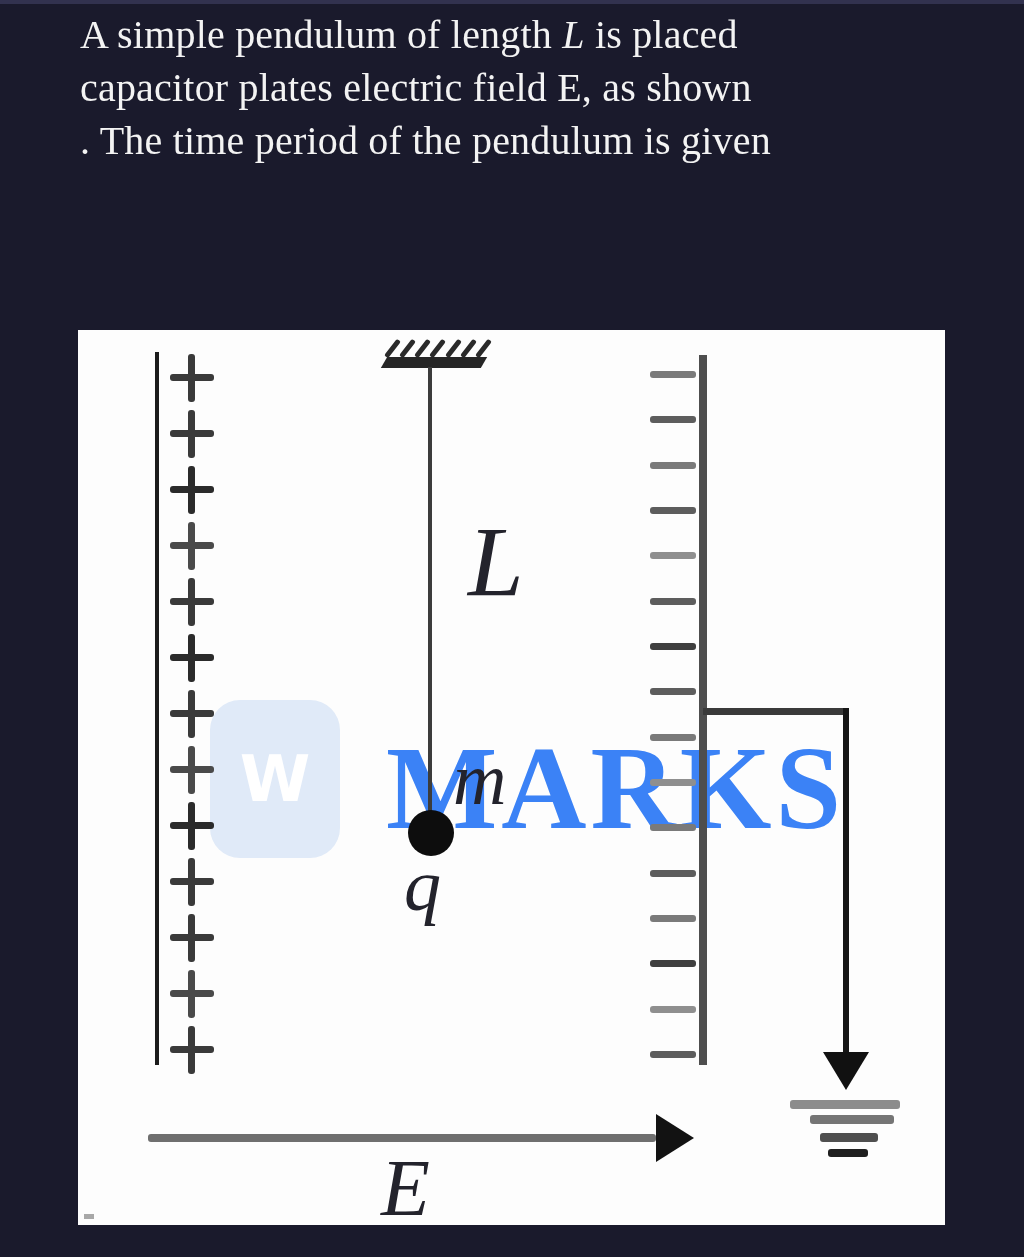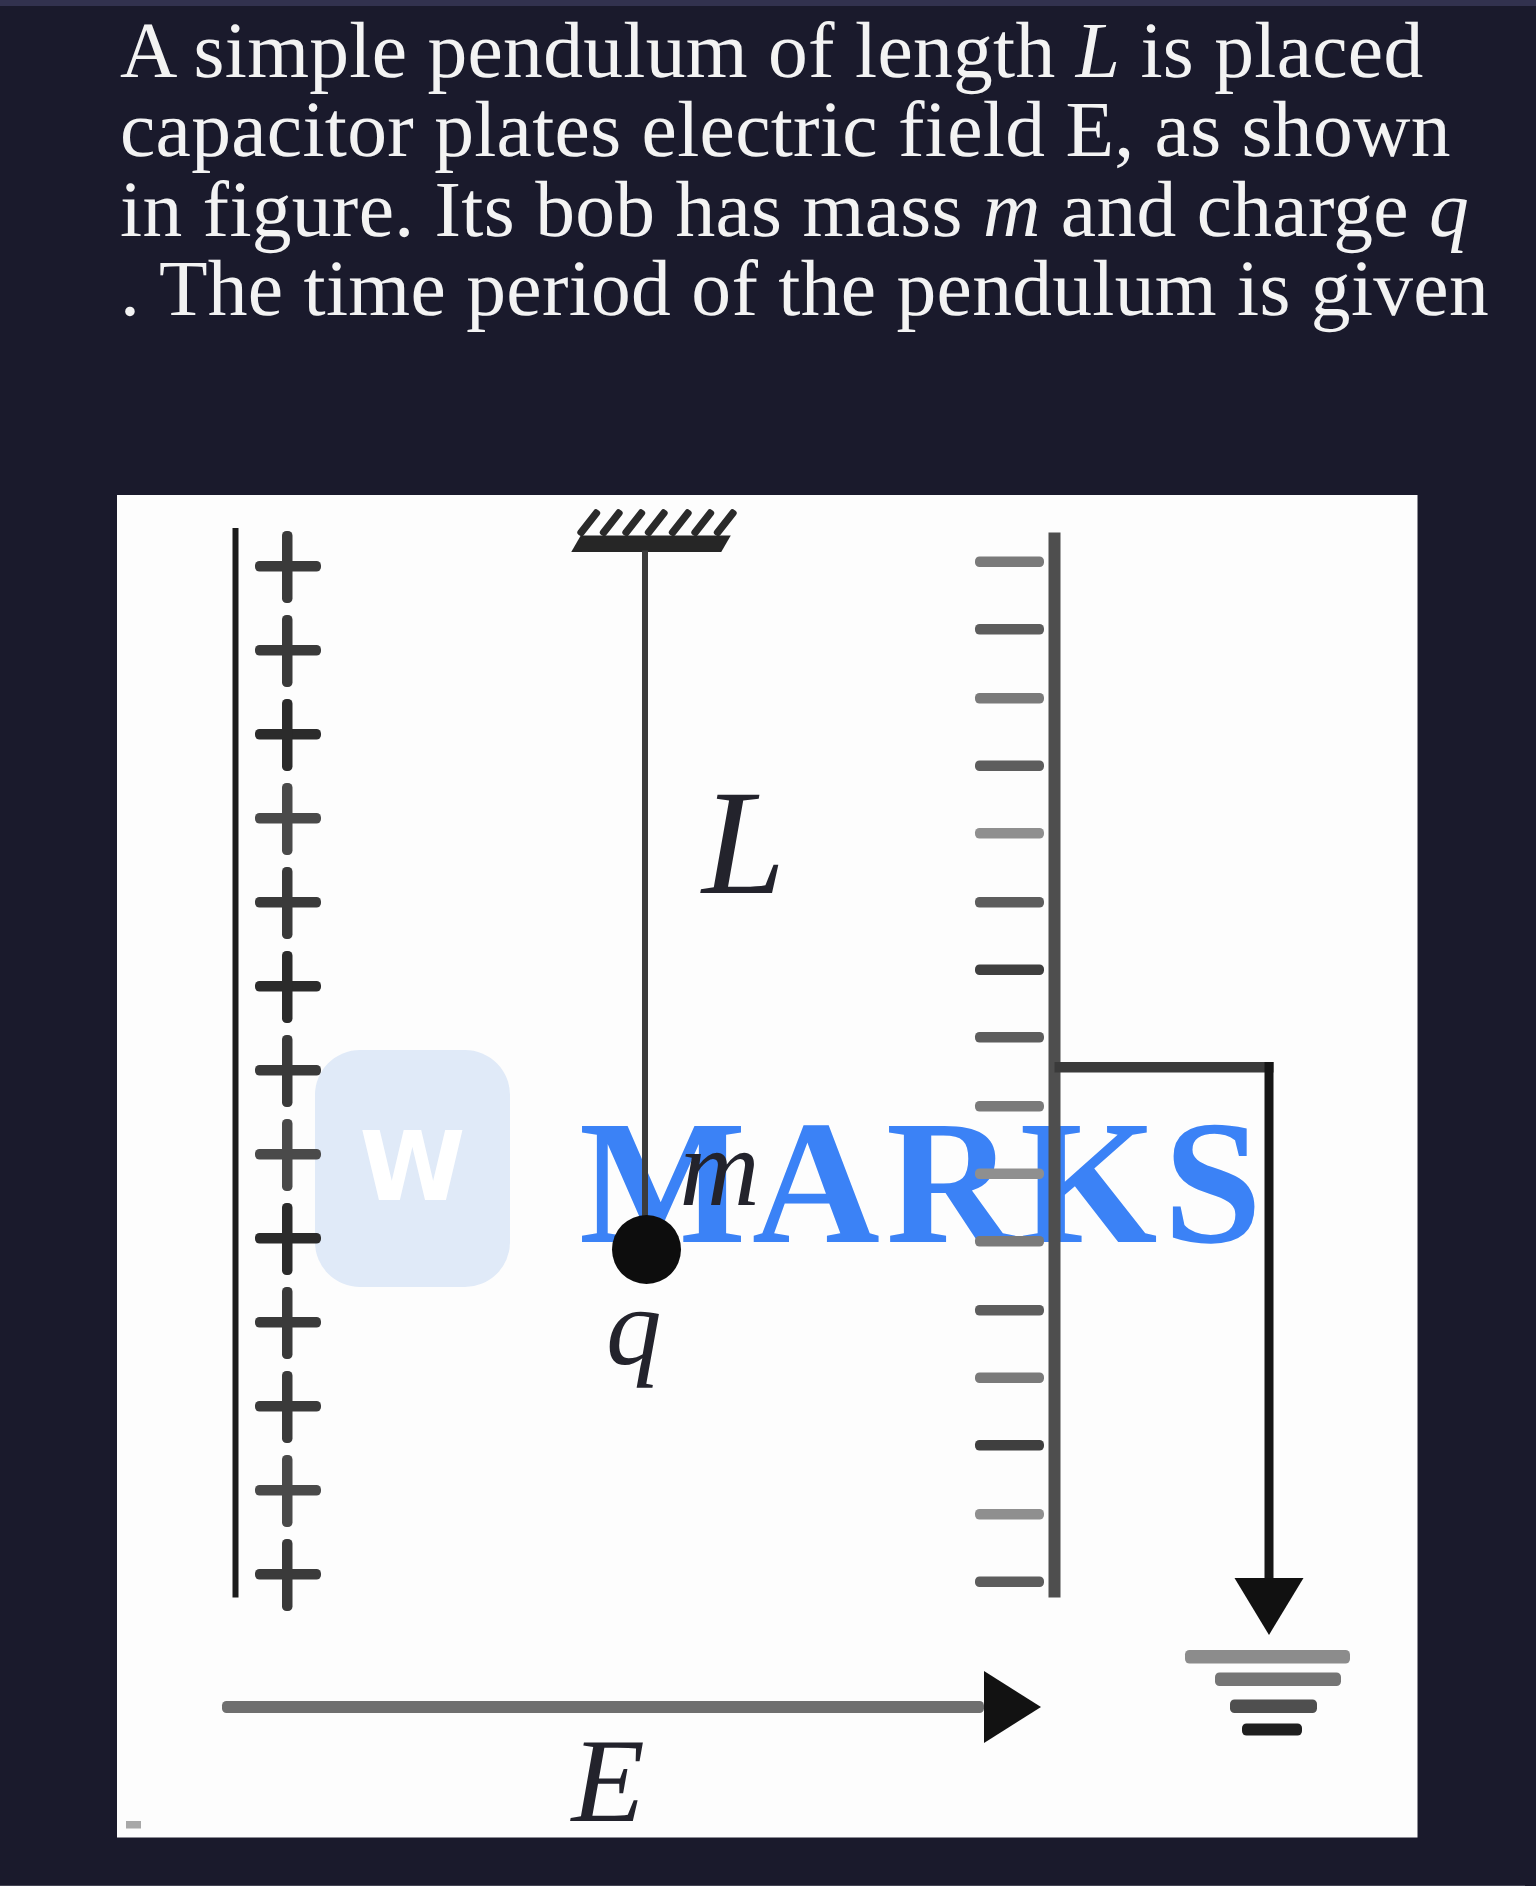--- a/index.html
+++ b/index.html
@@ -7,21 +7,21 @@
   .page {
     position:relative; width:1024px; height:1257px;
     background:#1a1a2c; overflow:hidden;
     font-family:"Liberation Serif", serif;
   }
   .topstrip { position:absolute; left:0; top:0; width:1024px; height:4px; background:#32324f; }
 
   
   .question {
     position:absolute; left:80px; top:8px; width:880px;
-    color:#f3f3f3; font-size:53px; line-height:53px;
+    color:#f3f3f3; font-size:40px; line-height:53px;
     letter-spacing:0.2px;
   }
   .qline { white-space:nowrap; }
   .it { font-style:italic; }
 
   
   .panel {
     position:absolute; left:78px; top:330px; width:867px; height:895px;
     background:#fdfdfd;
   }
@@ -112,21 +112,20 @@
 </style>
 </head>
 <body>
 
 <div class="page">
   <div class="topstrip"></div>
 
   <div class="question">
     <div class="qline"><span>A simple pendulum of length </span><span class="it">L</span><span> is placed</span></div>
     <div class="qline"><span>capacitor plates electric field E, as shown</span></div>
-    <div class="qline"><span>in figure. Its bob has mass </span><span class="it">m</span><span> and charge </span><span class="it">q</span></div>
     <div class="qline"><span>. The time period of the pendulum is given</span></div>
   </div>
 
   <div class="panel">
 
     <div class="wm-logo">
       <span>W</span>
     </div>
     <div class="wm-text">MARKS</div>
 

